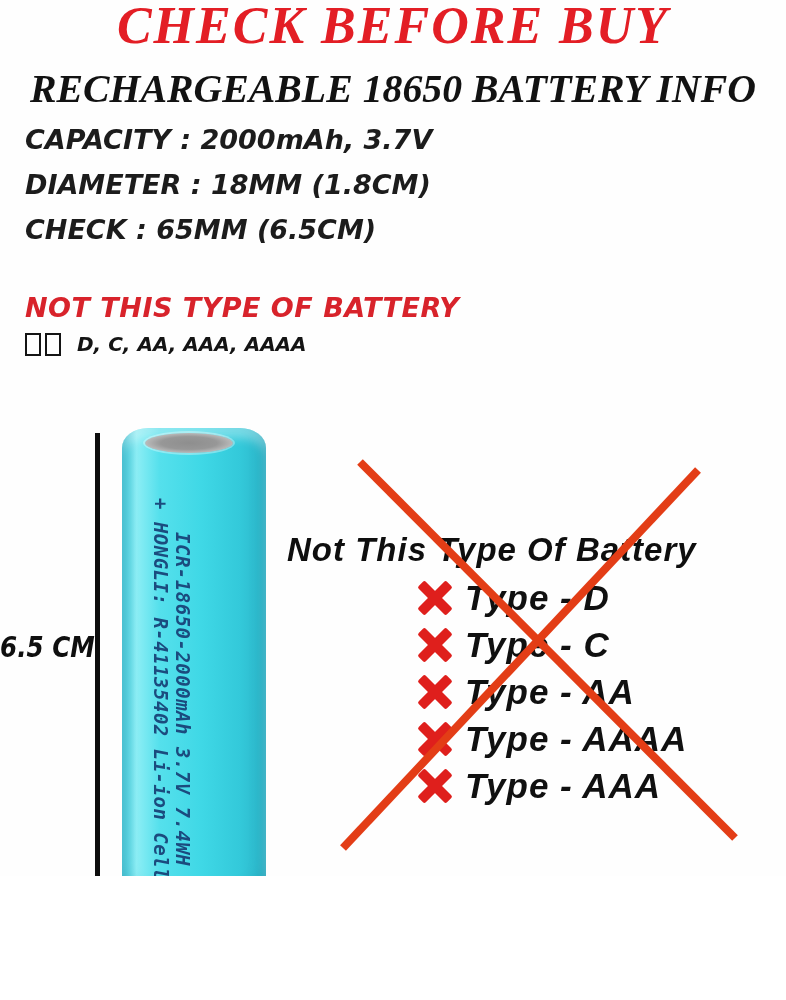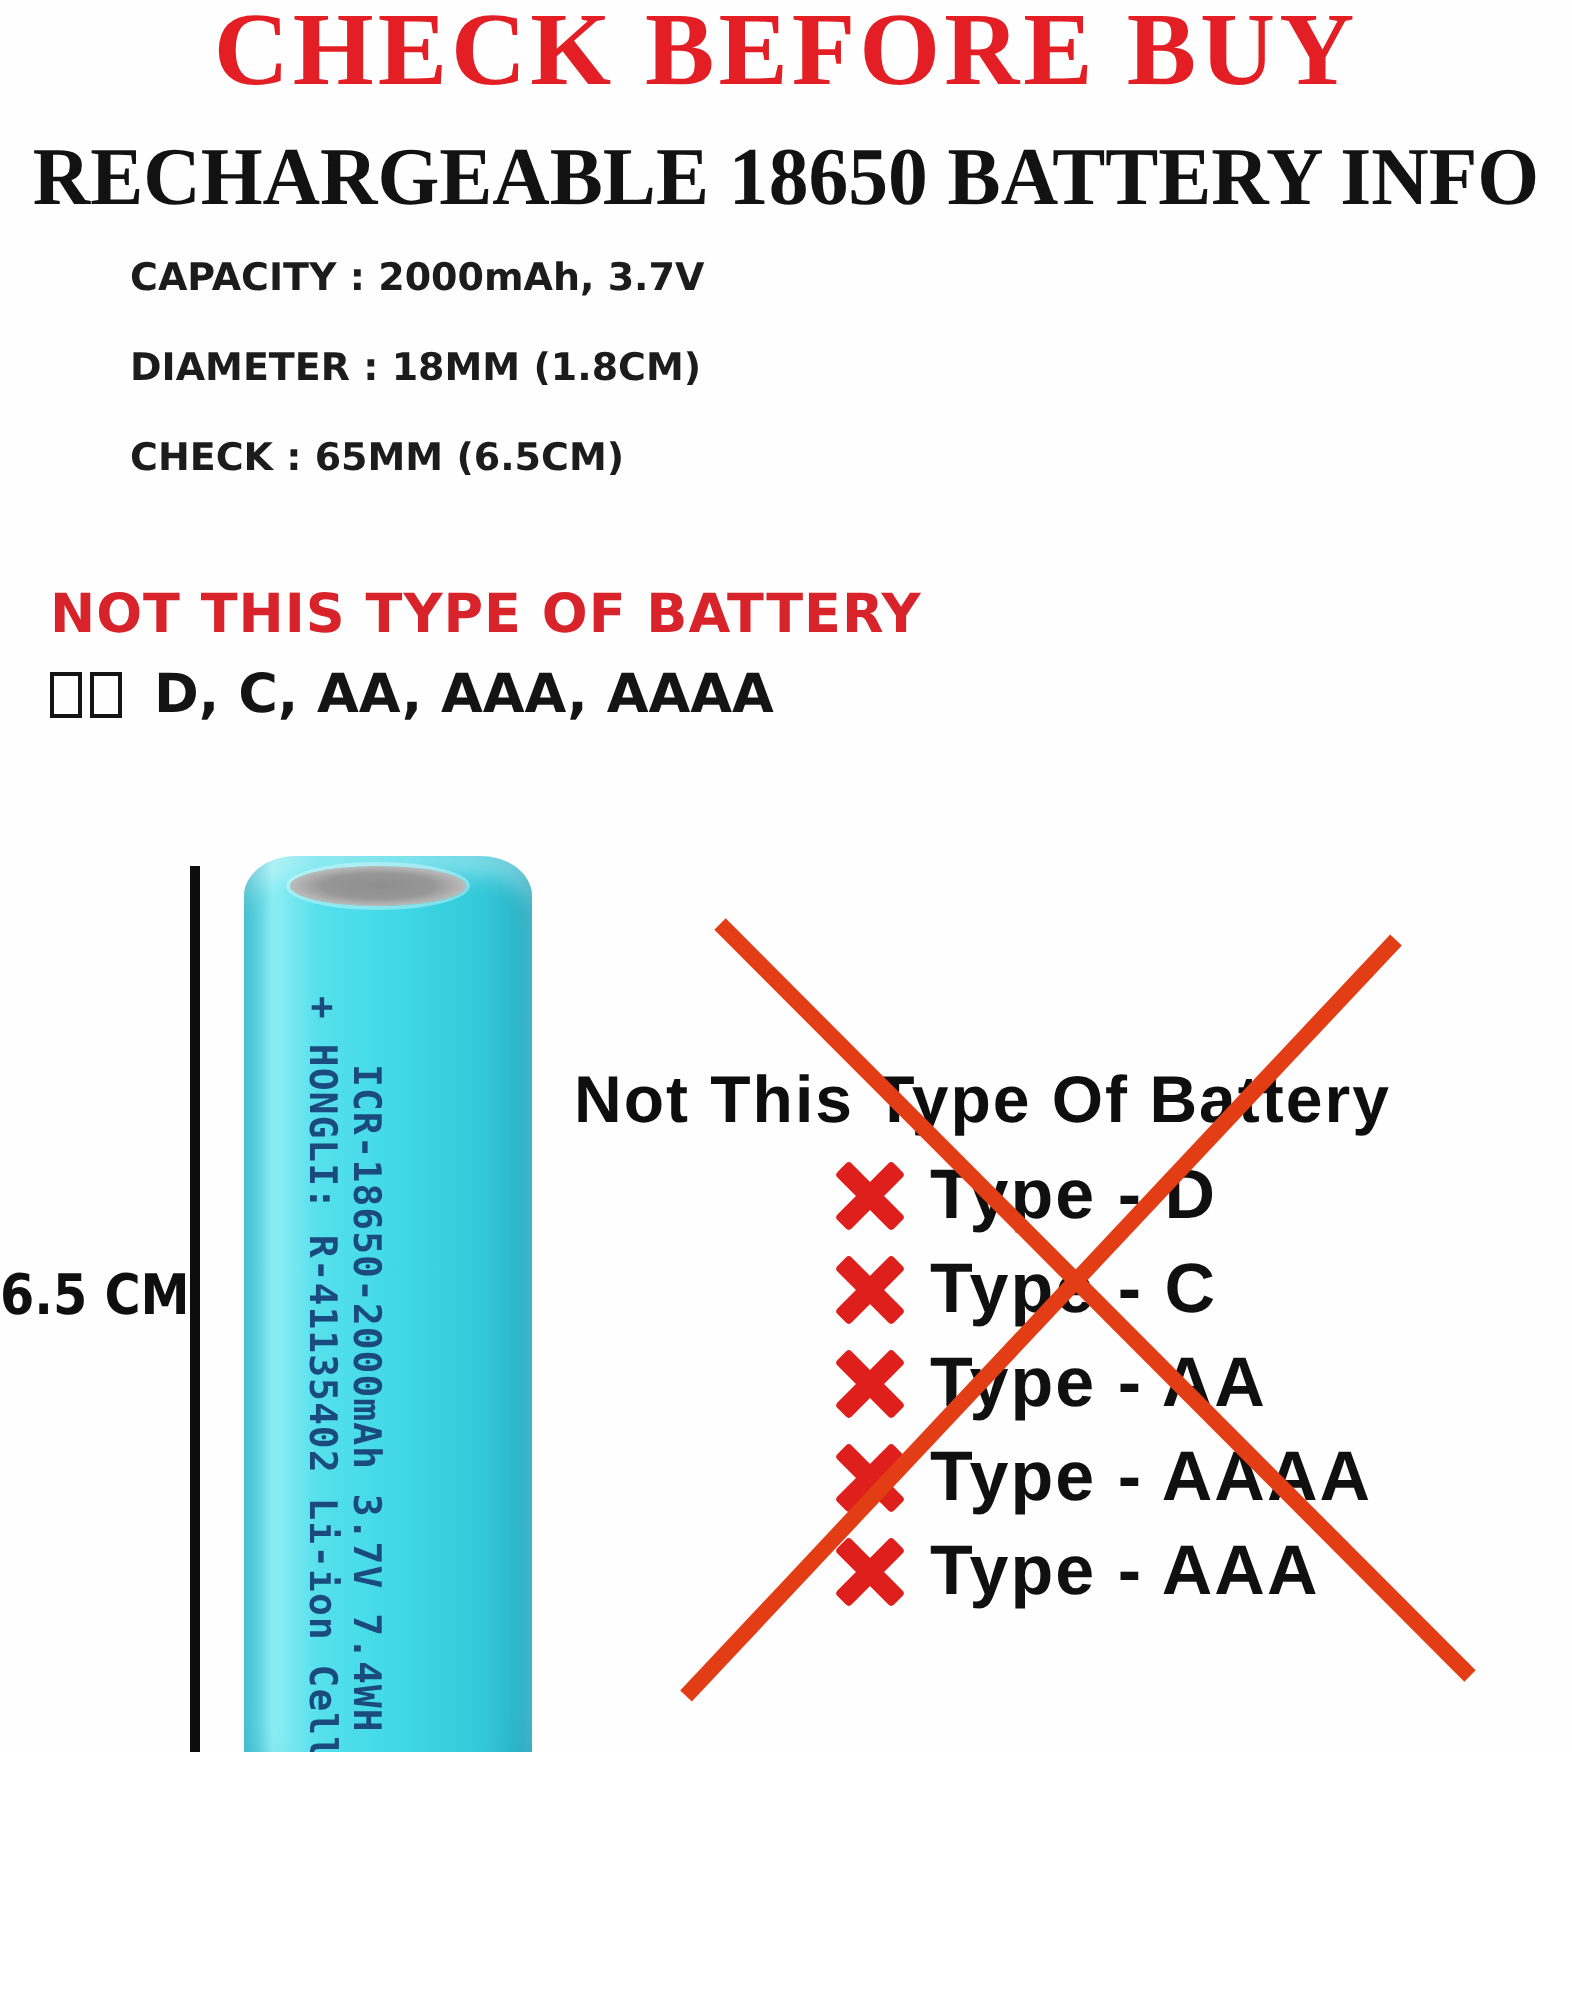--- a/index.html
+++ b/index.html
@@ -4,20 +4,21 @@
 <style>
   * { margin: 0; padding: 0; box-sizing: border-box; }
   html, body { background: #ffffff; }
   .canvas {
     position: relative;
     width: 786px;
     height: 876px;
     background: #fefefe;
     overflow: hidden;
     font-family: "DejaVu Sans", sans-serif;
+    font-style: italic;
   }
 
   
   .title {
     position: absolute;
     top: -4px; left: 0; width: 100%;
     text-align: center;
     font-family: "Liberation Serif", serif;
     font-weight: 700;
     font-size: 52px;
@@ -38,25 +39,24 @@
   }
 
   
   .specs {
     position: absolute;
     top: 117px; left: 25px;
   }
   .spec-line {
     font-family: "DejaVu Sans", sans-serif;
     font-weight: 700;
-    font-size: 19px;
+    font-size: 27px;
     line-height: 45px;
     color: #1c1c1c;
     white-space: nowrap;
-    margin-left: 40px;
   }
 
   
   .warning-heading {
     position: absolute;
     top: 292px; left: 25px;
     font-weight: 700;
     font-size: 27px;
     letter-spacing: 0.5px;
     color: #d8232b;
@@ -70,21 +70,21 @@
   }
   .tofu-box {
     display: inline-block;
     width: 16px; height: 23px;
     border: 2.5px solid #141414;
     margin-right: 4px;
   }
   .excluded-text {
     margin-left: 12px;
     font-weight: 700;
-    font-size: 27px;
+    font-size: 20px;
     color: #141414;
     white-space: nowrap;
   }
 
   
   .measure-vline {
     position: absolute;
     left: 95px; top: 433px;
     width: 5px; height: 479px;
     background: #0d0d0d;

